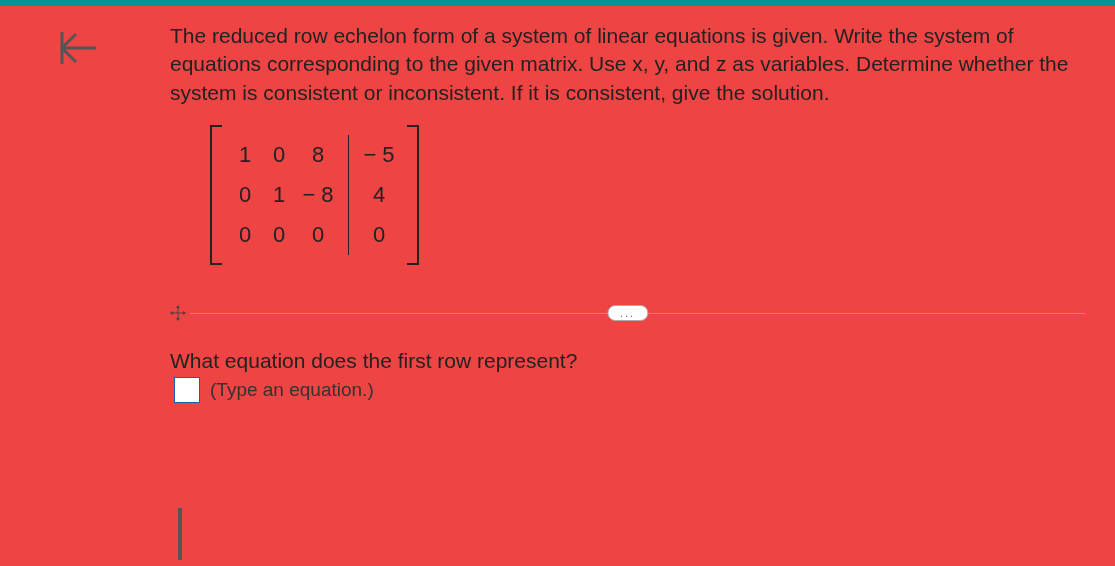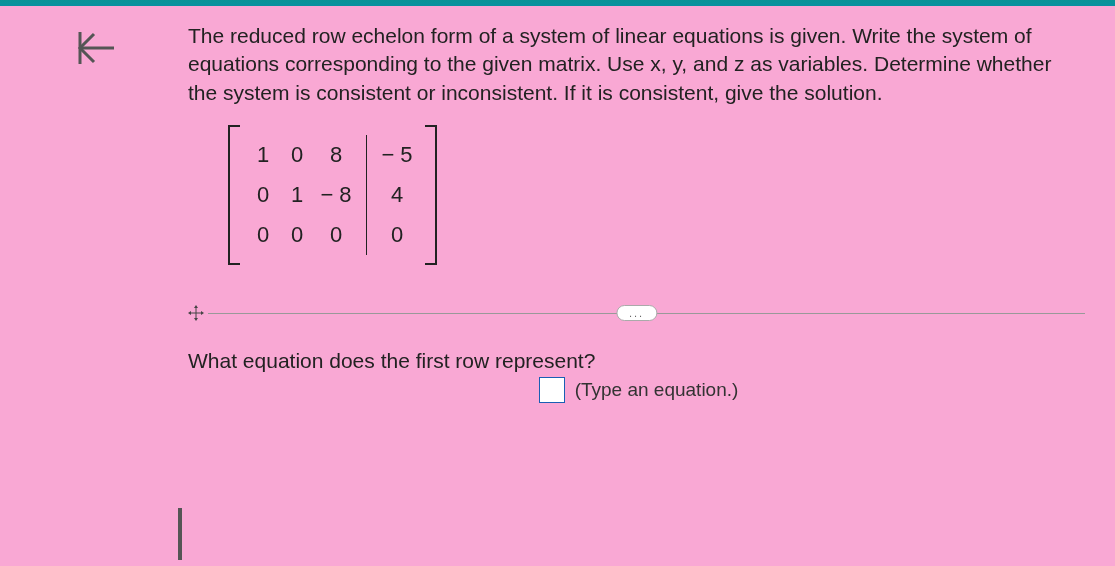--- a/index.html
+++ b/index.html
@@ -11,23 +11,22 @@
       position: relative;
       overflow: hidden;
     }
     .topbar {
       height: 6px;
       background: linear-gradient(to bottom, #0a9396, #0891a0);
       width: 100%;
     }
     .container {
       display: flex;
-      background: #f9a8d4;
+      background: #ef4444;
       height: calc(100% - 6px);
-      padding-left: 18px;
     }
     .left-col {
       width: 160px;
       padding-top: 20px;
       display: flex;
       justify-content: center;
       align-items: flex-start;
     }
     .back-icon {
       font-size: 40px;
@@ -124,21 +123,20 @@
     .question-text {
       font-size: 21px;
       color: #222;
       margin-bottom: 4px;
     }
     .answer-row {
       display: flex;
       align-items: center;
       gap: 10px;
       margin-left: 4px;
-      justify-content: center;
     }
     .answer-box {
       width: 26px;
       height: 26px;
       border: 1.5px solid #1a5fb4;
       background: #fff;
       cursor: text;
     }
     .hint-text {
       font-size: 19px;

